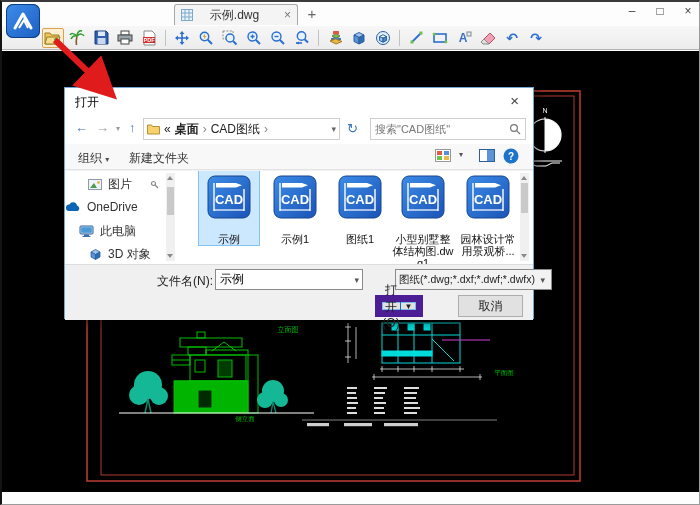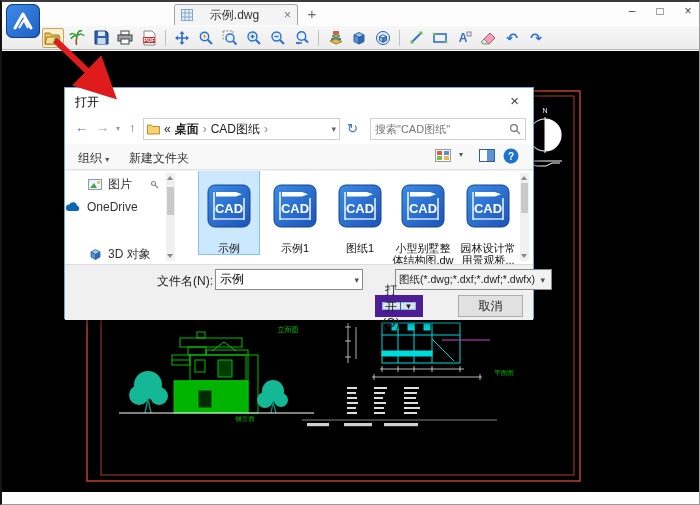--- a/index.html
+++ b/index.html
@@ -54,21 +54,21 @@
   .dlg-cmd{position:absolute;left:0;top:56px;width:100%;height:26px;background:#f8f8f8;border-bottom:1px solid #e3e3e3;}
   .cmditem{position:absolute;top:6px;font-size:12px;color:#333;}
   .dlg-body{position:absolute;left:0;top:83px;width:100%;height:93px;background:#fff;overflow:hidden;}
   .side-item{position:absolute;left:0;width:118px;height:20px;display:flex;align-items:center;gap:6px;font-size:12px;color:#333;}
   .sscroll{position:absolute;left:101px;top:2px;width:9px;height:88px;background:#f0f0f0;}
   .sscroll .thumb{position:absolute;left:1px;top:14px;width:7px;height:28px;background:#c9c9c9;}
   .arr{width:0;height:0;border-left:3px solid transparent;border-right:3px solid transparent;position:absolute;left:1px;}
   .arr.up{border-bottom:4px solid #8a8a8a;top:3px;}
   .arr.down{border-top:4px solid #8a8a8a;bottom:3px;}
   .file-item{position:absolute;top:0;width:60px;text-align:center;}
-  .file-item .ic{margin:13px auto 0;width:44px;height:56px;border-radius:22px;}
+  .file-item .ic{margin:4px auto 0;width:44px;height:56px;border-radius:22px;}
   .file-item .lbl{font-size:11px;color:#111;line-height:12px;margin-top:2px;word-break:break-all;}
   .file-item.sel{background:#cce8ff;outline:1px solid #84c3f1;}
   .gscroll{position:absolute;left:455px;top:2px;width:9px;height:88px;background:#f0f0f0;}
   .gscroll .thumb{position:absolute;left:1px;top:10px;width:7px;height:30px;background:#c9c9c9;}
   .dlg-footer{position:absolute;left:0;top:176px;width:100%;height:56px;background:#f0f0f0;border-top:1px solid #ddd;}
   .fnlabel{position:absolute;left:92px;top:8px;font-size:12px;color:#222;}
   .fncombo{position:absolute;left:150px;top:4px;width:148px;height:21px;border:1px solid #8a8a8a;background:#fff;display:flex;align-items:center;}
   .fncombo input{flex:1;border:none;outline:none;font-size:12px;padding:0 4px;background:transparent;min-width:0;}
   .ftcombo{position:absolute;left:306px;top:4px;width:157px;height:21px;border:1px solid #8a8a8a;background:#f2f2f2;
            display:flex;align-items:center;font-size:10.5px;padding:0 3px;white-space:nowrap;overflow:hidden;margin-left:24px;}
@@ -430,20 +430,29 @@
           <circle cx="3.5" cy="3.5" r="2" fill="none" stroke="#888" stroke-width="1.2"></circle>
           <line x1="5" y1="5" x2="8" y2="8" stroke="#888" stroke-width="1.2"></line>
         </svg>
       </div>
       <div class="side-item" style="top:26px;">
         <svg width="16" height="10" viewBox="0 0 16 10">
           <path d="M4 9a3.2 3.2 0 0 1 .4-6.4A4 4 0 0 1 12 3.4 3 3 0 0 1 12.6 9z" fill="#0c64b5"></path>
         </svg>
         <span>OneDrive</span>
       </div>
+      <div class="side-item" style="top:50px;padding-left:14px">
+        <svg width="15" height="12" viewBox="0 0 15 12">
+          <rect x="1" y="1" width="13" height="8" rx="1" fill="#cfe3f5" stroke="#2d5f9e"></rect>
+          <rect x="2.2" y="2.2" width="10.6" height="5.6" fill="#4a9ad4"></rect>
+          <rect x="5" y="9.5" width="5" height="1.4" fill="#2d5f9e"></rect>
+            <rect x="3.5" y="10.9" width="8" height="1" fill="#2d5f9e"></rect>
+        </svg>
+        <span>此电脑</span>
+      </div>
       <div class="side-item" style="top:73px;padding-left:24px">
         <svg width="13" height="13" viewBox="0 0 13 13">
           <polygon points="2 4,6.5 1.5,11 4,6.5 6.5" fill="#9cc4ef" stroke="#2d5f9e" stroke-width="0.8"></polygon>
           <polygon points="2 4,6.5 6.5,6.5 11.5,2 9" fill="#5b93d4" stroke="#2d5f9e" stroke-width="0.8"></polygon>
           <polygon points="11 4,6.5 6.5,6.5 11.5,11 9" fill="#2f6cb4" stroke="#2d5f9e" stroke-width="0.8"></polygon>
         </svg>
         <span>3D 对象</span>
       </div>
       <div class="sscroll">
         <div class="arr up"></div>

